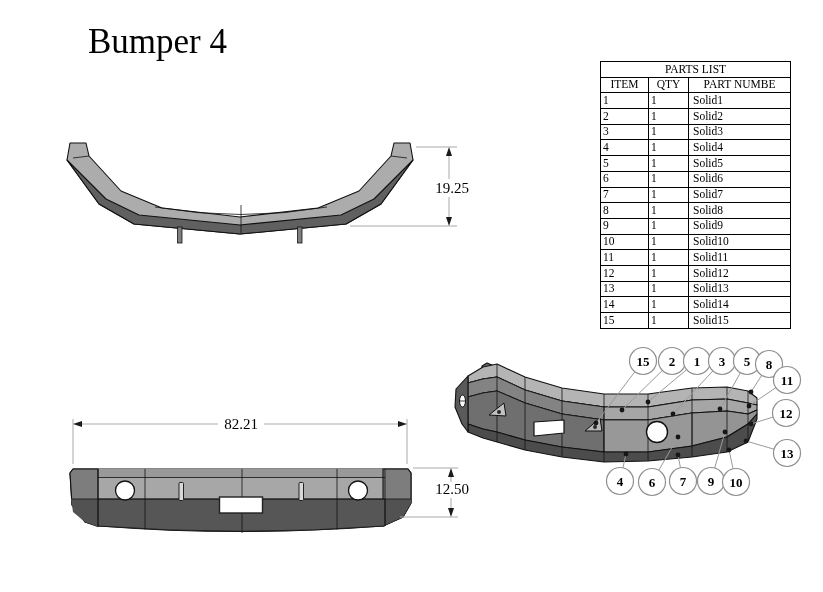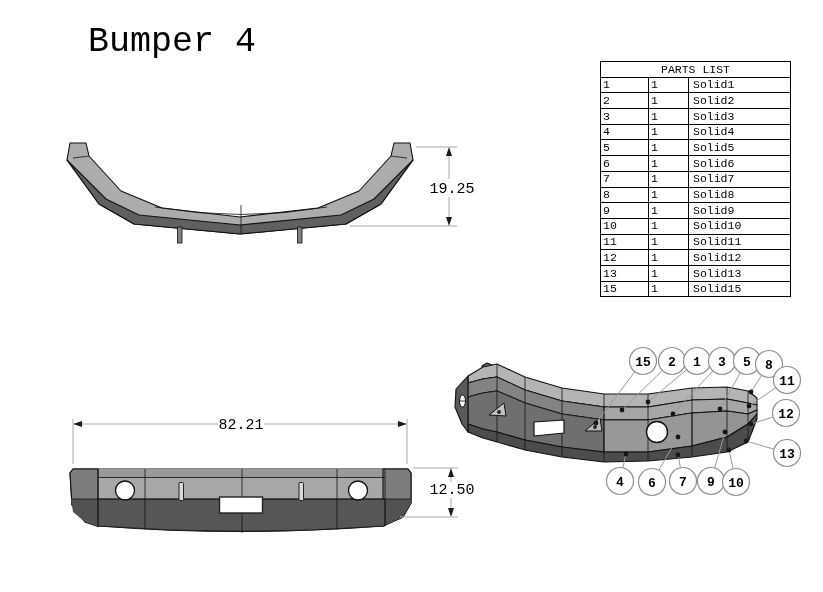--- a/index.html
+++ b/index.html
@@ -1,17 +1,17 @@
 <!DOCTYPE html>
 <html><head>
 <meta charset="utf-8">
 <style>
   html,body{margin:0;padding:0;background:#ffffff;}
   #sheet{position:relative;width:823px;height:592px;background:#ffffff;overflow:hidden;
-         font-family:Liberation Mono, monospace;color:#000;}
+         font-family:Liberation Serif, serif;color:#000;}
   #title{position:absolute;left:88px;top:22px;font-size:35px;font-weight:400;white-space:nowrap;}
   #drawing{position:absolute;left:0;top:0;}
   table.parts{position:absolute;left:600px;top:61px;width:190px;border-collapse:collapse;
               table-layout:fixed;font-size:11.5px;font-weight:400;}
   table.parts th,table.parts td{border:1px solid #000;height:14.7px;padding:0 2px;
               line-height:1;font-weight:400;overflow:hidden;white-space:nowrap;}
   table.parts td.part{text-align:left;padding-left:4px;}
   .c-item{width:48px}.c-qty{width:40px}.c-part{width:102px}
   
   .ol{stroke:#111;stroke-width:1.1;stroke-linejoin:round;}
@@ -29,20 +29,25 @@
   <table class="parts">
     <colgroup>
         <col class="c-item">
         <col class="c-qty">
         <col class="c-part">
       </colgroup>
     <thead>
       <tr>
         <th colspan="3">PARTS LIST</th>
       </tr>
+      <tr>
+        <th>ITEM</th>
+        <th>QTY</th>
+        <th>PART NUMBE</th>
+      </tr>
     </thead>
     <tbody id="parts-body">
         <tr>
           <td>1</td>
           <td>1</td>
           <td class="part">Solid1</td>
         </tr>
         <tr>
           <td>2</td>
           <td>1</td>
@@ -95,20 +100,25 @@
         </tr>
         <tr>
           <td>12</td>
           <td>1</td>
           <td class="part">Solid12</td>
         </tr>
         <tr>
           <td>13</td>
           <td>1</td>
           <td class="part">Solid13</td>
+        </tr>
+        <tr>
+          <td>14</td>
+          <td>1</td>
+          <td class="part">Solid14</td>
         </tr>
         <tr>
           <td>15</td>
           <td>1</td>
           <td class="part">Solid15</td>
         </tr>
       </tbody>
   </table>
 
   <svg id="drawing" width="823" height="592" viewBox="0 0 823 592">

